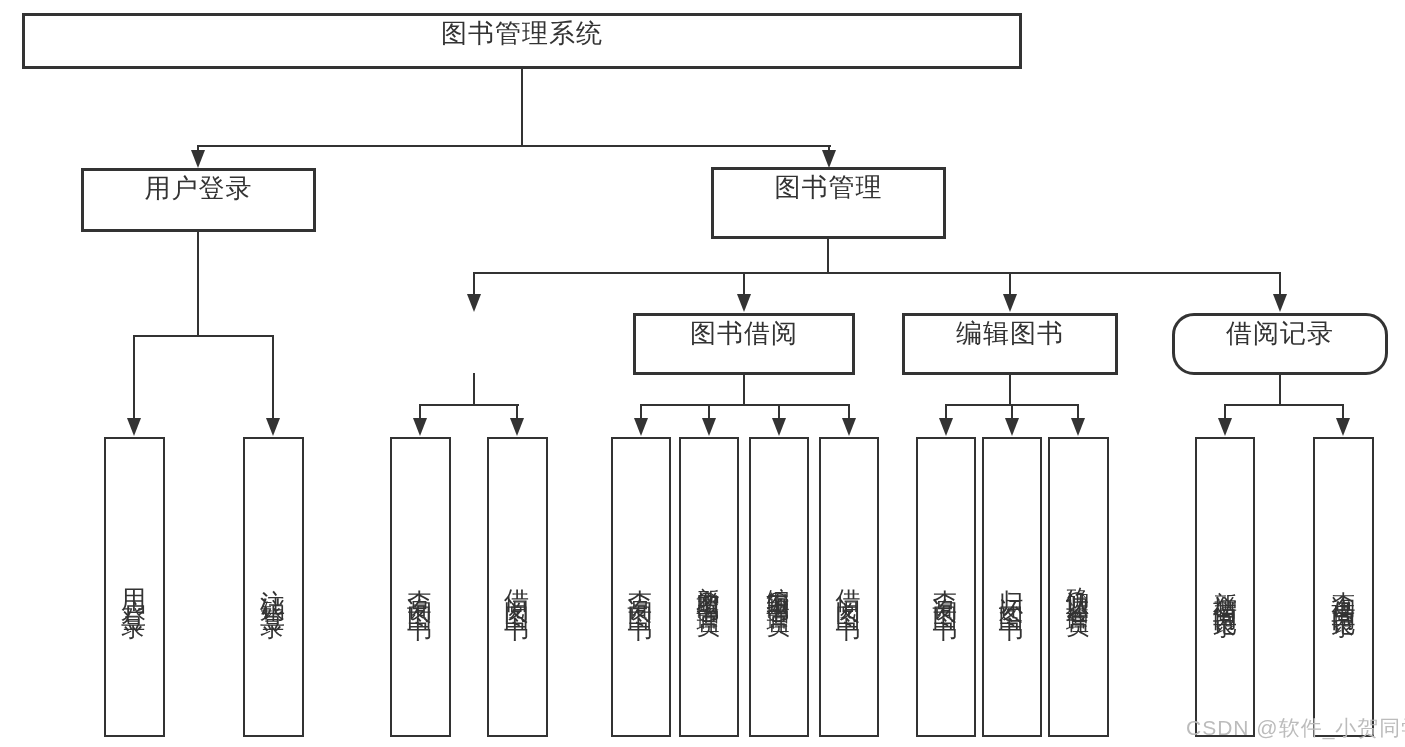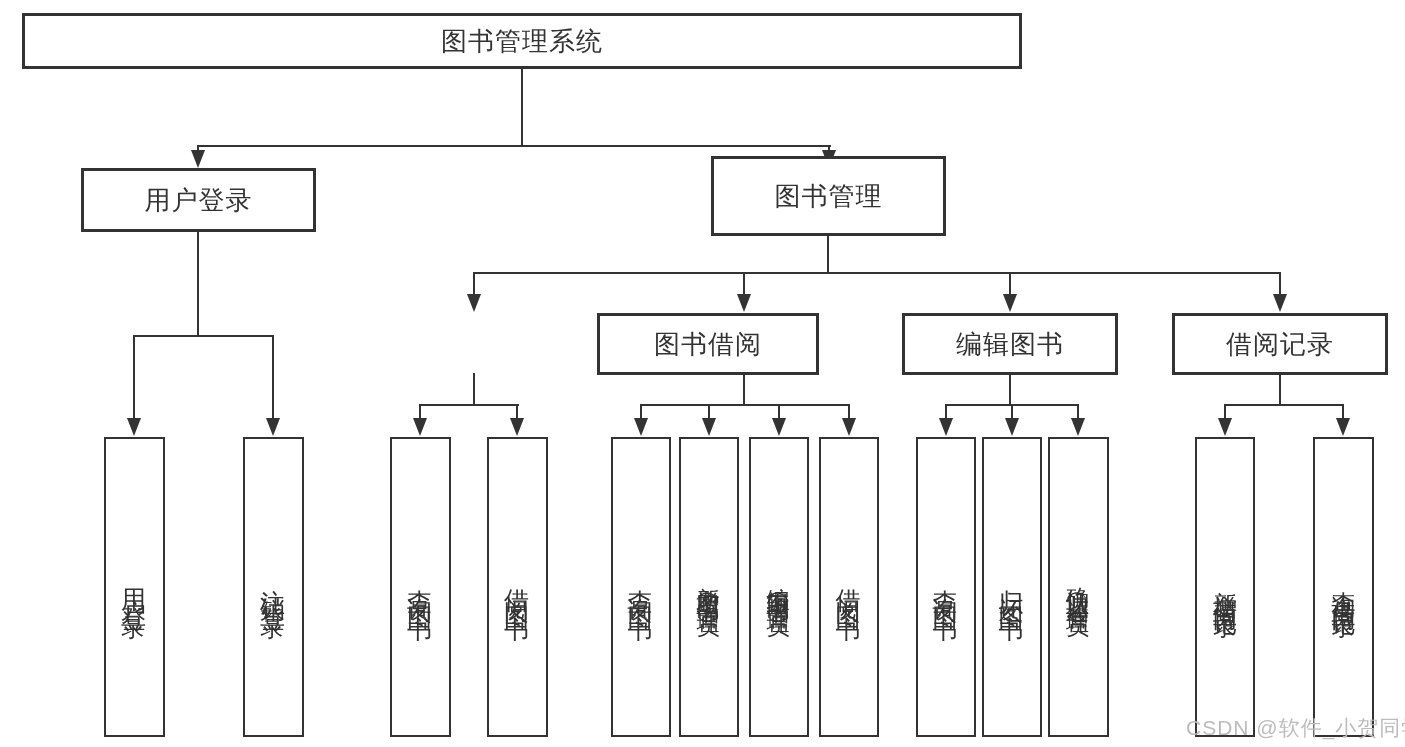--- a/index.html
+++ b/index.html
@@ -16,21 +16,20 @@
     color: #333333;
     overflow: hidden;
   }
   
   .node {
     position: absolute;
     box-sizing: border-box;
     background: #ffffff;
     border: 3px solid #333333;
     display: flex;
-    align-items: center;
     justify-content: center;
     font-size: 26px;
     letter-spacing: 1px;
     color: #333333;
     z-index: 2;
   }
   .leaf {
     position: absolute;
     box-sizing: border-box;
     background: #ffffff;
@@ -104,21 +103,21 @@
   <div class="vline" style="left:521px; top:68px; height:79px;"></div>
   <div class="hline" style="left:197px; top:145px; width:634px;"></div>
   <div class="vline" style="left:197px; top:145px; height:10px;"></div>
   <div class="ahead" style="left:191px; top:150px;"></div>
   <div class="vline" style="left:828px; top:145px; height:10px;"></div>
   <div class="ahead" style="left:822px; top:150px;"></div>
 
   <div class="node" style="left:81px; top:168px; width:235px; height:64px;">
     <span>用户登录</span>
   </div>
-  <div class="node" style="left:711px; top:156px; width:235px; height:80px;">
+  <div class="node" style="left:711px; top:167px; width:235px; height:72px;">
     <span>图书管理</span>
   </div>
 
   <div class="vline" style="left:197px; top:230px; height:107px;"></div>
   <div class="hline" style="left:133px; top:335px; width:141px;"></div>
   <div class="vline" style="left:133px; top:335px; height:85px;"></div>
   <div class="ahead" style="left:127px; top:418px;"></div>
   <div class="vline" style="left:272px; top:335px; height:85px;"></div>
   <div class="ahead" style="left:266px; top:418px;"></div>
 
@@ -126,27 +125,27 @@
   <div class="hline" style="left:473px; top:272px; width:808px;"></div>
   <div class="vline" style="left:473px; top:272px; height:26px;"></div>
   <div class="ahead" style="left:467px; top:294px;"></div>
   <div class="vline" style="left:743px; top:272px; height:26px;"></div>
   <div class="ahead" style="left:737px; top:294px;"></div>
   <div class="vline" style="left:1009px; top:272px; height:26px;"></div>
   <div class="ahead" style="left:1003px; top:294px;"></div>
   <div class="vline" style="left:1279px; top:272px; height:26px;"></div>
   <div class="ahead" style="left:1273px; top:294px;"></div>
 
-  <div class="node" style="left:597px; top:313px; width:222px; height:62px;">
+  <div class="node" style="left:633px; top:313px; width:222px; height:62px;">
     <span>图书借阅</span>
   </div>
   <div class="node" style="left:902px; top:313px; width:216px; height:62px;">
     <span>编辑图书</span>
   </div>
-  <div class="node" style="left:1172px; top:313px; width:216px; height:62px;">
+  <div class="node" style="left:1172px; top:313px; width:216px; height:62px;border-radius:22px;">
     <span>借阅记录</span>
   </div>
 
   <div class="vline" style="left:473px; top:373px; height:33px;"></div>
   <div class="hline" style="left:419px; top:404px; width:100px;"></div>
   <div class="vline" style="left:419px; top:404px; height:17px;"></div>
   <div class="ahead" style="left:413px; top:418px;"></div>
   <div class="vline" style="left:516px; top:404px; height:17px;"></div>
   <div class="ahead" style="left:510px; top:418px;"></div>
 

